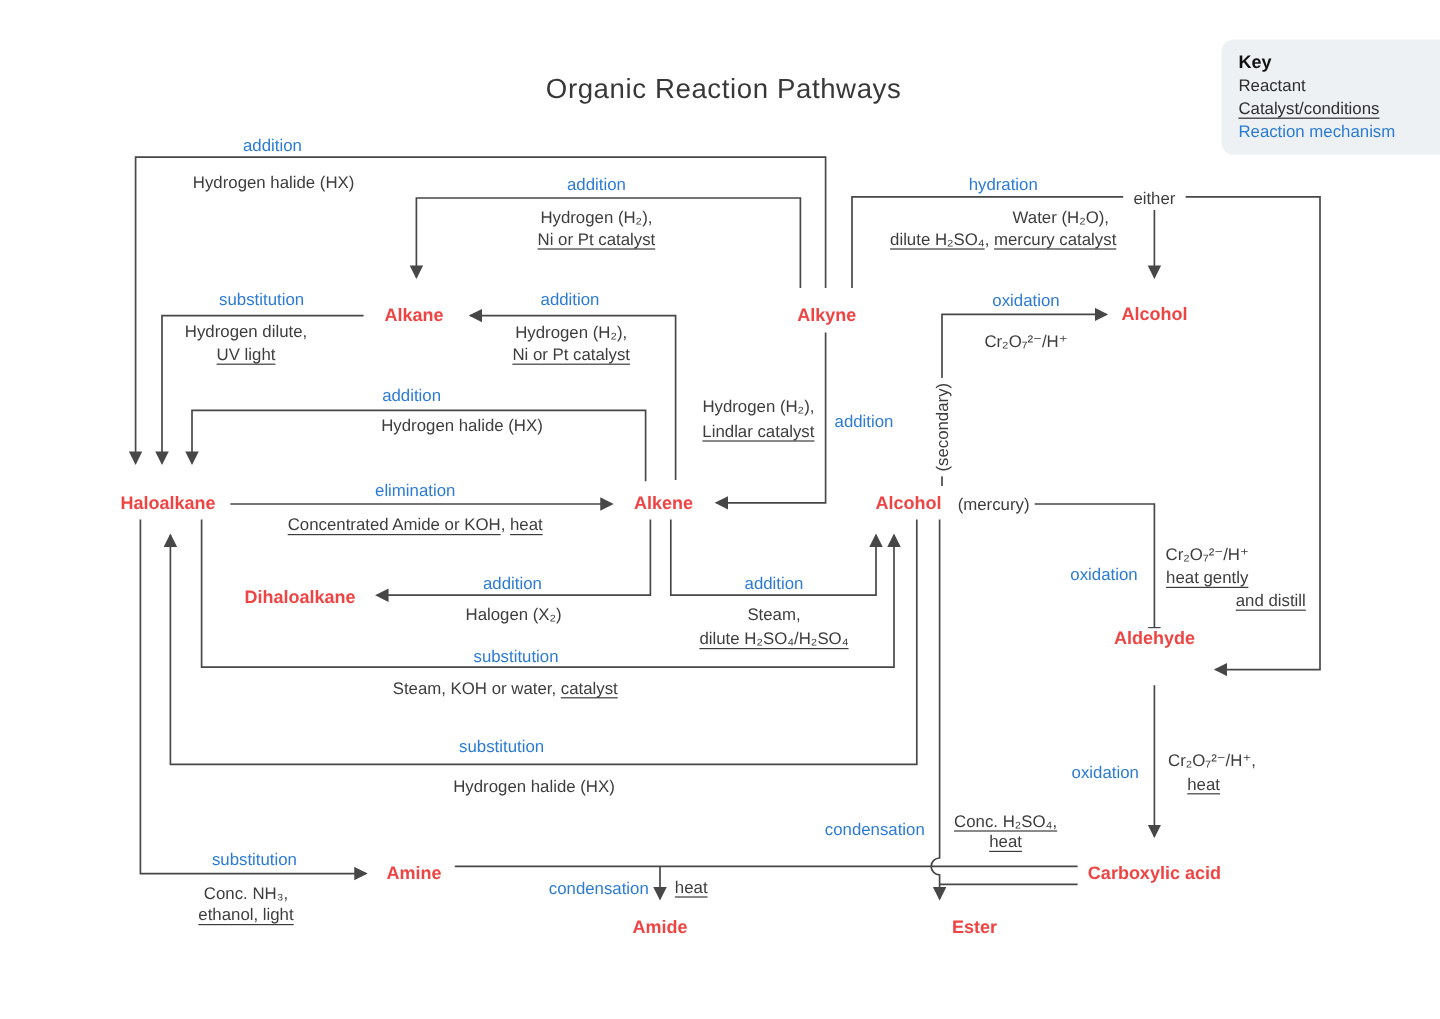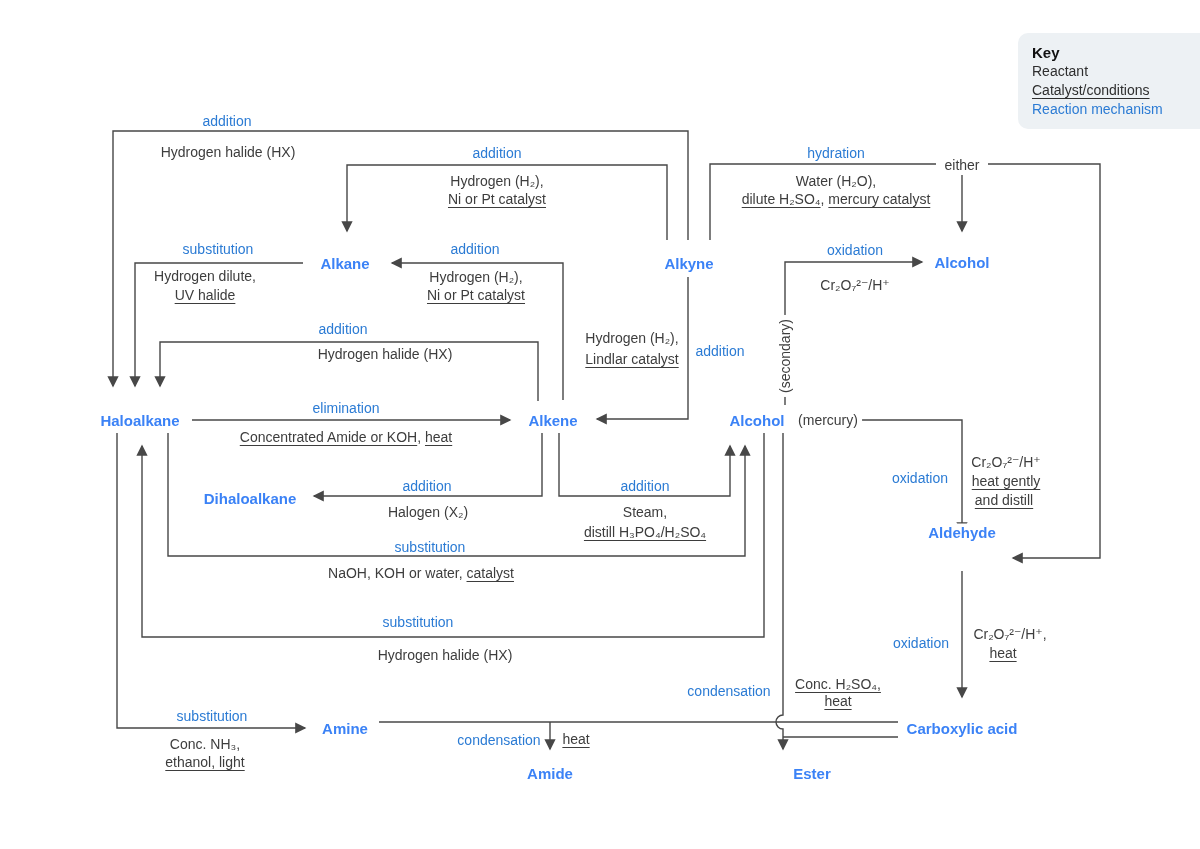--- a/index.html
+++ b/index.html
@@ -1,20 +1,20 @@
 <!DOCTYPE html>
 <html><head>
 <meta charset="utf-8">
 <style>
   html,body{margin:0;padding:0;background:#fff;}
   .canvas{position:relative;width:1200px;height:849px;background:#ffffff;overflow:hidden;
           font-family:"Liberation Sans","DejaVu Sans",sans-serif;}
   svg.wires{position:absolute;left:0;top:0;}
   .title{position:absolute;transform:translate(-50%,-50%);font-size:23px;color:#383838;letter-spacing:.5px;white-space:nowrap;}
-  .node{position:absolute;transform:translate(-50%,-50%);font-weight:bold;font-size:15px;color:#3b82f6;
+  .node{position:absolute;transform:translate(-50%,-50%);font-weight:bold;font-size:15px;color:#ef4444;
         white-space:nowrap;background:#fff;padding:0 3px;}
   .lbl{position:absolute;transform:translate(-50%,-50%);font-size:14px;color:#3d3d3d;white-space:nowrap;text-align:center;}
   .mech{color:#2b7bd4;}
   .u{text-decoration:underline;text-decoration-thickness:1px;text-underline-offset:3px;}
   .bg{background:#fff;padding:0 4px;}
   .rot{transform:translate(-50%,-50%) rotate(-90deg);}
   .key{position:absolute;left:1018px;top:33px;width:192px;height:96px;background:#edf1f4;border-radius:10px;
        padding:10px 0 0 14px;box-sizing:border-box;font-size:14px;color:#2e2e2e;}
   .key div{line-height:19px;}
   .key-h{font-weight:bold;font-size:15px;color:#111;}
@@ -49,20 +49,21 @@
       <path d="M117 433 V728 H305" marker-end="url(#arr)"></path>
       <path d="M379 722 H898"></path>
       <path d="M550 722 V749" marker-end="url(#arr)"></path>
       <path d="M783 433 V715 A7 7 0 0 0 783 729 V749" marker-end="url(#arr)"></path>
       <path d="M898 737 H783"></path>
       <path d="M862 420 H962 V532" marker-end="url(#arr)"></path>
       <path d="M962 571 V697" marker-end="url(#arr)"></path>
     </g>
   </svg>
 
+  <div class="title" style="left:603px;top:74px">Organic Reaction Pathways</div>
 
   <div class="key">
     <div class="key-h">Key</div>
     <div>Reactant</div>
     <div class="u">Catalyst/conditions</div>
     <div class="mech">Reaction mechanism</div>
   </div>
 
   <div class="node" style="left:345px;top:263px">Alkane</div>
   <div class="node" style="left:689px;top:263px">Alkyne</div>
@@ -82,69 +83,69 @@
 
   <div class="lbl mech" style="left:227px;top:121px">addition</div>
   <div class="lbl" style="left:228px;top:152px">Hydrogen halide (HX)</div>
 
   <div class="lbl mech" style="left:497px;top:153px">addition</div>
   <div class="lbl" style="left:497px;top:181px">Hydrogen (H₂),</div>
   <div class="lbl u" style="left:497px;top:199px">Ni or Pt catalyst</div>
 
   <div class="lbl mech" style="left:218px;top:249px">substitution</div>
   <div class="lbl" style="left:205px;top:276px">Hydrogen dilute,</div>
-  <div class="lbl u" style="left:205px;top:295px">UV halide</div>
+  <div class="lbl u" style="left:205px;top:295px">UV light</div>
 
   <div class="lbl mech" style="left:475px;top:249px">addition</div>
   <div class="lbl" style="left:476px;top:277px">Hydrogen (H₂),</div>
   <div class="lbl u" style="left:476px;top:295px">Ni or Pt catalyst</div>
 
   <div class="lbl mech" style="left:343px;top:329px">addition</div>
   <div class="lbl" style="left:385px;top:354px">Hydrogen halide (HX)</div>
 
   <div class="lbl mech" style="left:346px;top:408px">elimination</div>
   <div class="lbl" style="left:346px;top:437px"><span class="u">Concentrated Amide or KOH</span><span>, </span><span class="u">heat</span></div>
 
   <div class="lbl" style="left:632px;top:338px">Hydrogen (H₂),</div>
   <div class="lbl u" style="left:632px;top:359px">Lindlar catalyst</div>
   <div class="lbl mech" style="left:720px;top:351px">addition</div>
 
   <div class="lbl mech" style="left:836px;top:153px">hydration</div>
-  <div class="lbl" style="left:836px;top:181px">Water (H₂O),</div>
+  <div class="lbl" style="left:884px;top:181px">Water (H₂O),</div>
   <div class="lbl" style="left:836px;top:199px"><span class="u">dilute H₂SO₄</span><span>, </span><span class="u">mercury catalyst</span></div>
 
   <div class="lbl mech" style="left:855px;top:250px">oxidation</div>
   <div class="lbl" style="left:855px;top:285px">Cr₂O₇²⁻/H⁺</div>
 
   <div class="lbl mech" style="left:645px;top:486px">addition</div>
   <div class="lbl" style="left:645px;top:512px">Steam,</div>
-  <div class="lbl u" style="left:645px;top:532px">distill H₃PO₄/H₂SO₄</div>
+  <div class="lbl u" style="left:645px;top:532px">dilute H₂SO₄/H₂SO₄</div>
 
   <div class="lbl mech" style="left:427px;top:486px">addition</div>
   <div class="lbl" style="left:428px;top:512px">Halogen (X₂)</div>
 
   <div class="lbl mech" style="left:430px;top:547px">substitution</div>
-  <div class="lbl" style="left:421px;top:573px"><span>NaOH, KOH or water, </span><span class="u">catalyst</span></div>
+  <div class="lbl" style="left:421px;top:573px"><span>Steam, KOH or water, </span><span class="u">catalyst</span></div>
 
   <div class="lbl mech" style="left:418px;top:622px">substitution</div>
   <div class="lbl" style="left:445px;top:655px">Hydrogen halide (HX)</div>
 
   <div class="lbl mech" style="left:212px;top:716px">substitution</div>
   <div class="lbl" style="left:205px;top:744px">Conc. NH₃,</div>
   <div class="lbl u" style="left:205px;top:762px">ethanol, light</div>
 
   <div class="lbl mech" style="left:499px;top:740px">condensation</div>
   <div class="lbl u" style="left:576px;top:739px">heat</div>
 
   <div class="lbl mech" style="left:729px;top:691px">condensation</div>
   <div class="lbl u" style="left:838px;top:684px">Conc. H₂SO₄,</div>
   <div class="lbl u" style="left:838px;top:701px">heat</div>
 
   <div class="lbl mech" style="left:920px;top:478px">oxidation</div>
   <div class="lbl" style="left:1006px;top:462px">Cr₂O₇²⁻/H⁺</div>
   <div class="lbl u" style="left:1006px;top:481px">heat gently</div>
-  <div class="lbl u" style="left:1004px;top:500px">and distill</div>
+  <div class="lbl u" style="left:1059px;top:500px">and distill</div>
 
   <div class="lbl mech" style="left:921px;top:643px">oxidation</div>
   <div class="lbl" style="left:1010px;top:634px">Cr₂O₇²⁻/H⁺,</div>
   <div class="lbl u" style="left:1003px;top:653px">heat</div>
 
 </div>
 
 </body></html>

